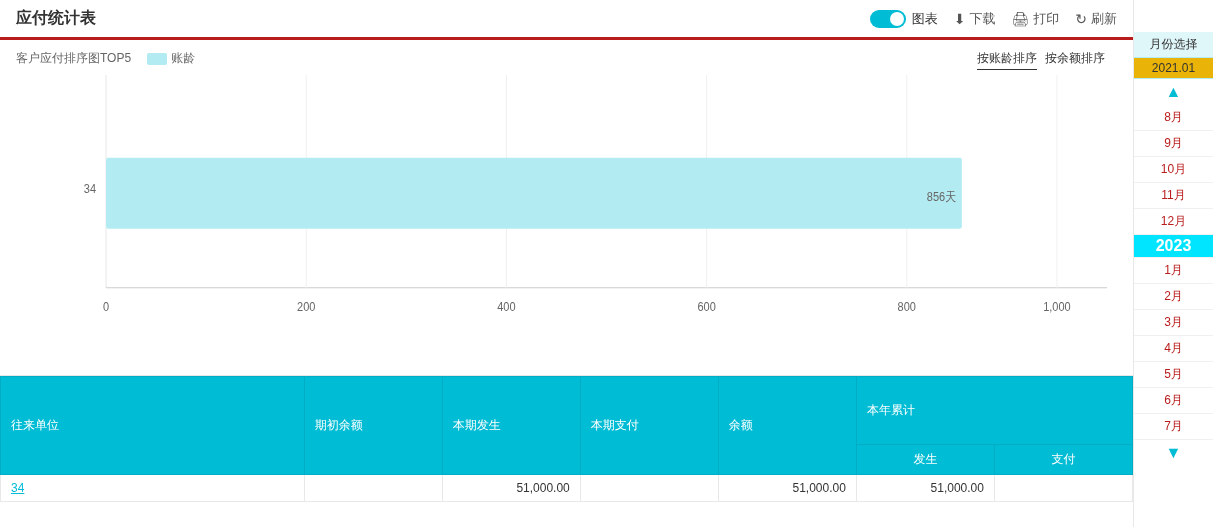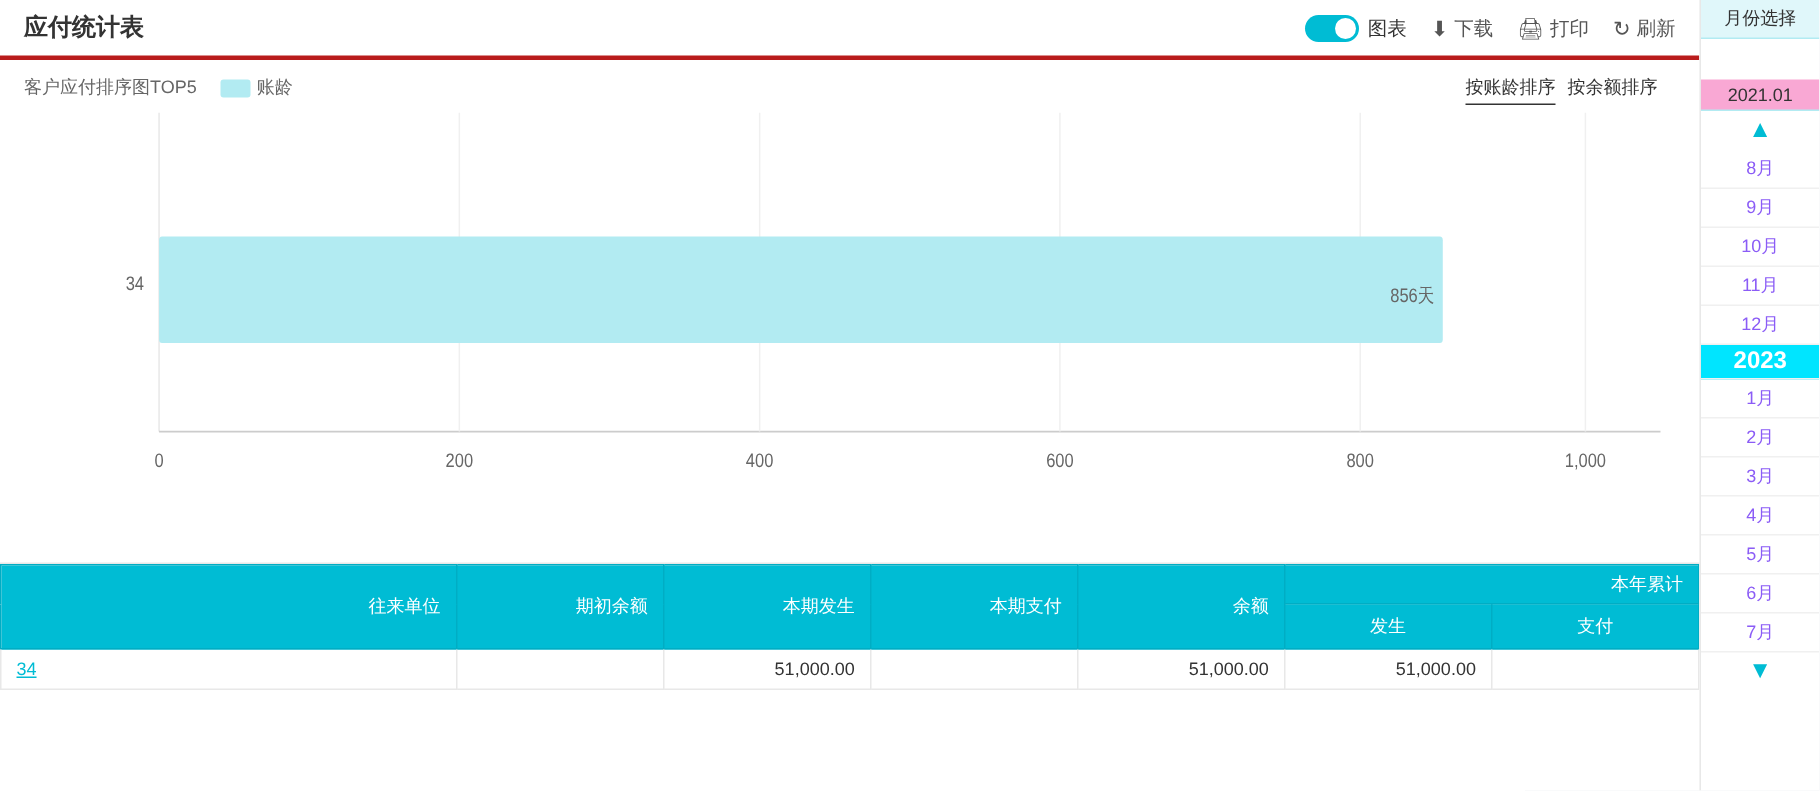--- a/index.html
+++ b/index.html
@@ -29,35 +29,35 @@
     .sort-btn { font-size: 12px; color: #333; cursor: pointer; border-bottom: 1px solid transparent; padding-bottom: 2px; }
     .sort-btn.active { color: #333; border-bottom: 1px solid #333; }
     
     .chart-container { position: relative; height: 290px; margin-left: 40px; }
     .chart-svg { width: 100%; height: 260px; }
     
     
     .table-area { flex: 1; overflow: auto; }
     table { width: 100%; border-collapse: collapse; font-size: 12px; }
     .table-header-row { background: #00bcd4; color: #fff; }
-    .table-header-row th { padding: 4px 10px; text-align: right; font-weight: normal; border: 1px solid #00adc4; }
+    .table-header-row th { padding: 25px 10px; text-align: left; font-weight: normal; border: 1px solid #00adc4; }
     .table-subheader-row { background: #00bcd4; color: #fff; }
     .table-subheader-row th { padding: 6px 10px; text-align: center; font-weight: normal; border: 1px solid #00adc4; }
     .table-data-row td { padding: 6px 10px; border: 1px solid #e8e8e8; text-align: right; }
     .table-data-row td:first-child { text-align: left; color: #00bcd4; text-decoration: underline; cursor: pointer; }
     .table-data-row:nth-child(even) { background: #f9f9f9; }
     
     
     .right-sidebar { width: 80px; background: #fff; border-left: 1px solid #e8e8e8; display: flex; flex-direction: column; align-items: stretch; overflow: hidden; }
-    .sidebar-header { background: #e0f7fa; padding: 4px 6px; font-size: 12px; color: #333; text-align: center; border-bottom: 1px solid #b2ebf2; }
-    .sidebar-year-label { background: #f9a8d4; padding: 3px 6px; font-size: 12px; color: #333; text-align: center; border-bottom: 1px solid #b2ebf2; margin-top: 27px; }
+    .sidebar-header { background: #e0f7fa; padding: 4px 6px; font-size: 12px; color: #333; text-align: center; border-bottom: 1px solid #b2ebf2; margin-top: 32px; }
+    .sidebar-year-label { background: #eab308; padding: 3px 6px; font-size: 12px; color: #333; text-align: center; border-bottom: 1px solid #b2ebf2; }
     .sidebar-scroll { flex: 1; overflow: hidden; display: flex; flex-direction: column; }
     .sidebar-nav-up { display: flex; justify-content: center; padding: 4px; cursor: pointer; color: #00bcd4; font-size: 16px; }
     .sidebar-nav-down { display: flex; justify-content: center; padding: 4px; cursor: pointer; color: #00bcd4; font-size: 16px; }
-    .month-item { padding: 4px 6px; font-size: 12px; text-align: center; cursor: pointer; color: #8b5cf6; border-bottom: 1px solid #f0f0f0; }
+    .month-item { padding: 4px 6px; font-size: 12px; text-align: center; cursor: pointer; color: #b91c1c; border-bottom: 1px solid #f0f0f0; }
     .month-item.year-marker { background: #00e5ff; color: #fff; font-weight: bold; font-size: 16px; padding: 2px 4px; }
   </style>
 </head>
 <body>
 
 <div class="app-container">
 
   <div class="main-content">
 
     <div class="header">

